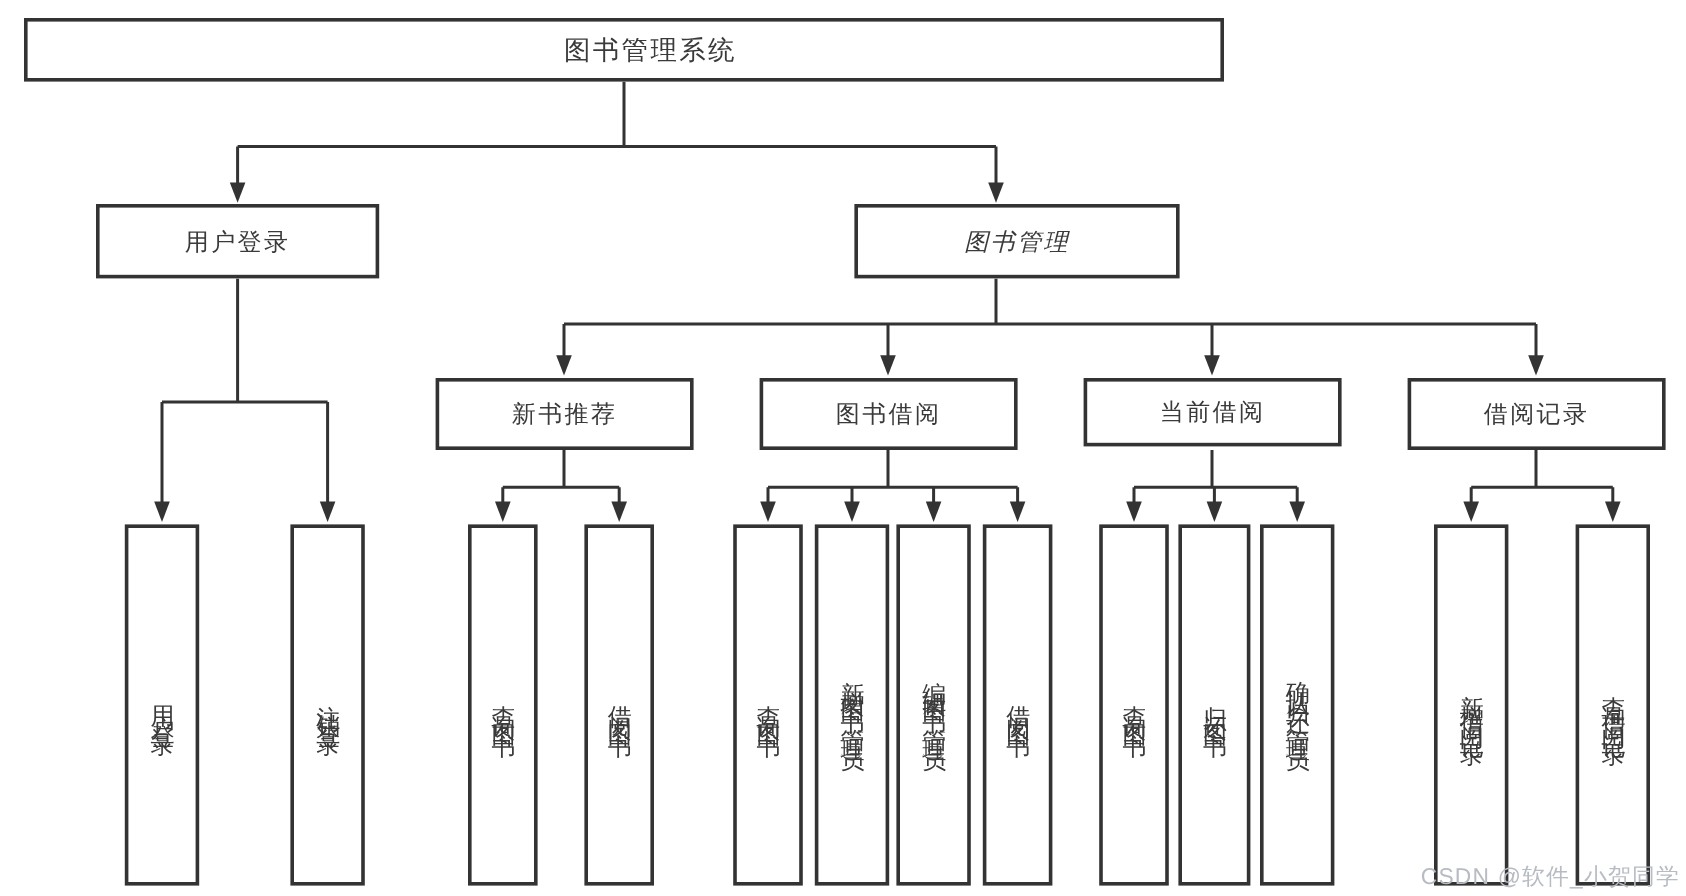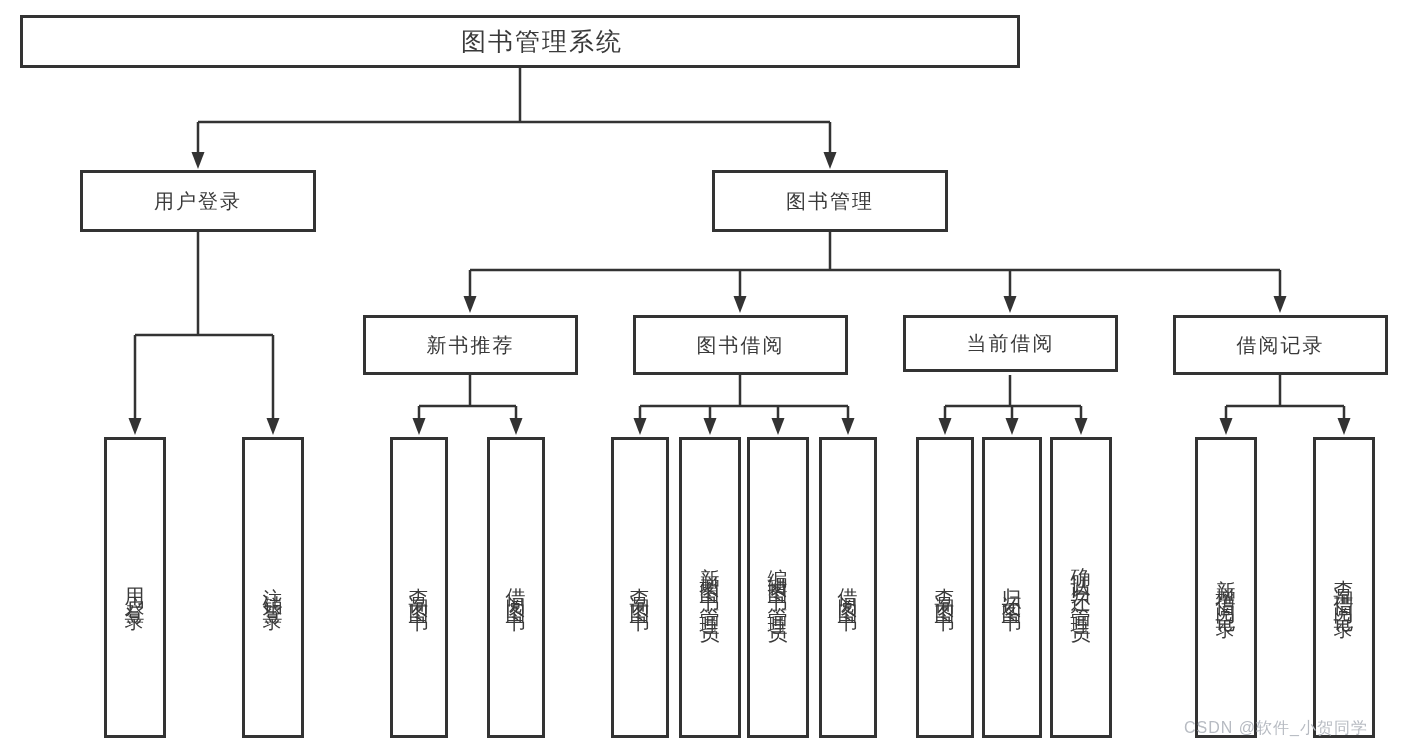--- a/index.html
+++ b/index.html
@@ -8,29 +8,29 @@
     font-family:"Liberation Sans","DejaVu Sans",sans-serif;
     color:#3a3a3a;
   }
   .stage{position:absolute;inset:0;width:1405px;height:747px;}
   svg.wires{position:absolute;left:0;top:0;width:1405px;height:747px;pointer-events:none;}
   .box{
     position:absolute;box-sizing:border-box;background:#ffffff;
     border:3px solid #333333;display:flex;align-items:center;justify-content:center;
   }
   .box span{font-size:20px;letter-spacing:2px;white-space:nowrap;color:#3a3a3a;}
-  .root span{font-size:25px;margin-left:44px;}
+  .root span{font-size:22px;margin-left:44px;}
   .leaf{top:437px;height:301px;}
   .leaf span{
     writing-mode:vertical-rl;
     font-size:20px;letter-spacing:8px;line-height:1;
   }
   .watermark{
     position:absolute;left:1184px;top:718px;z-index:5;
-    font-size:16px;letter-spacing:1px;color:#b7bbc2;white-space:nowrap;
+    font-size:19px;letter-spacing:1px;color:#b7bbc2;white-space:nowrap;
   }
 </style>
 </head>
 <body>
 
 <div class="stage">
 
   <svg class="wires" viewBox="0 0 1405 747" xmlns="http://www.w3.org/2000/svg">
     <g stroke="#333333" stroke-width="2.5" fill="none">
 
@@ -74,21 +74,21 @@
     </g>
   </svg>
 
   <div class="box root" style="left:20px;top:15px;width:1000px;height:53px;">
     <span>图书管理系统</span>
   </div>
 
   <div class="box" style="left:80px;top:170px;width:236px;height:62px;">
     <span>用户登录</span>
   </div>
-  <div class="box" style="left:712px;top:170px;width:236px;height:62px;">
+  <div class="box" style="left:712px;top:170px;width:271px;height:62px;font-style:italic;">
     <span>图书管理</span>
   </div>
 
   <div class="box" style="left:633px;top:315px;width:215px;height:60px;">
     <span>图书借阅</span>
   </div>
   <div class="box" style="left:363px;top:315px;width:215px;height:60px;">
     <span>新书推荐</span>
   </div>
   <div class="box" style="left:903px;top:315px;width:215px;height:57px;">

